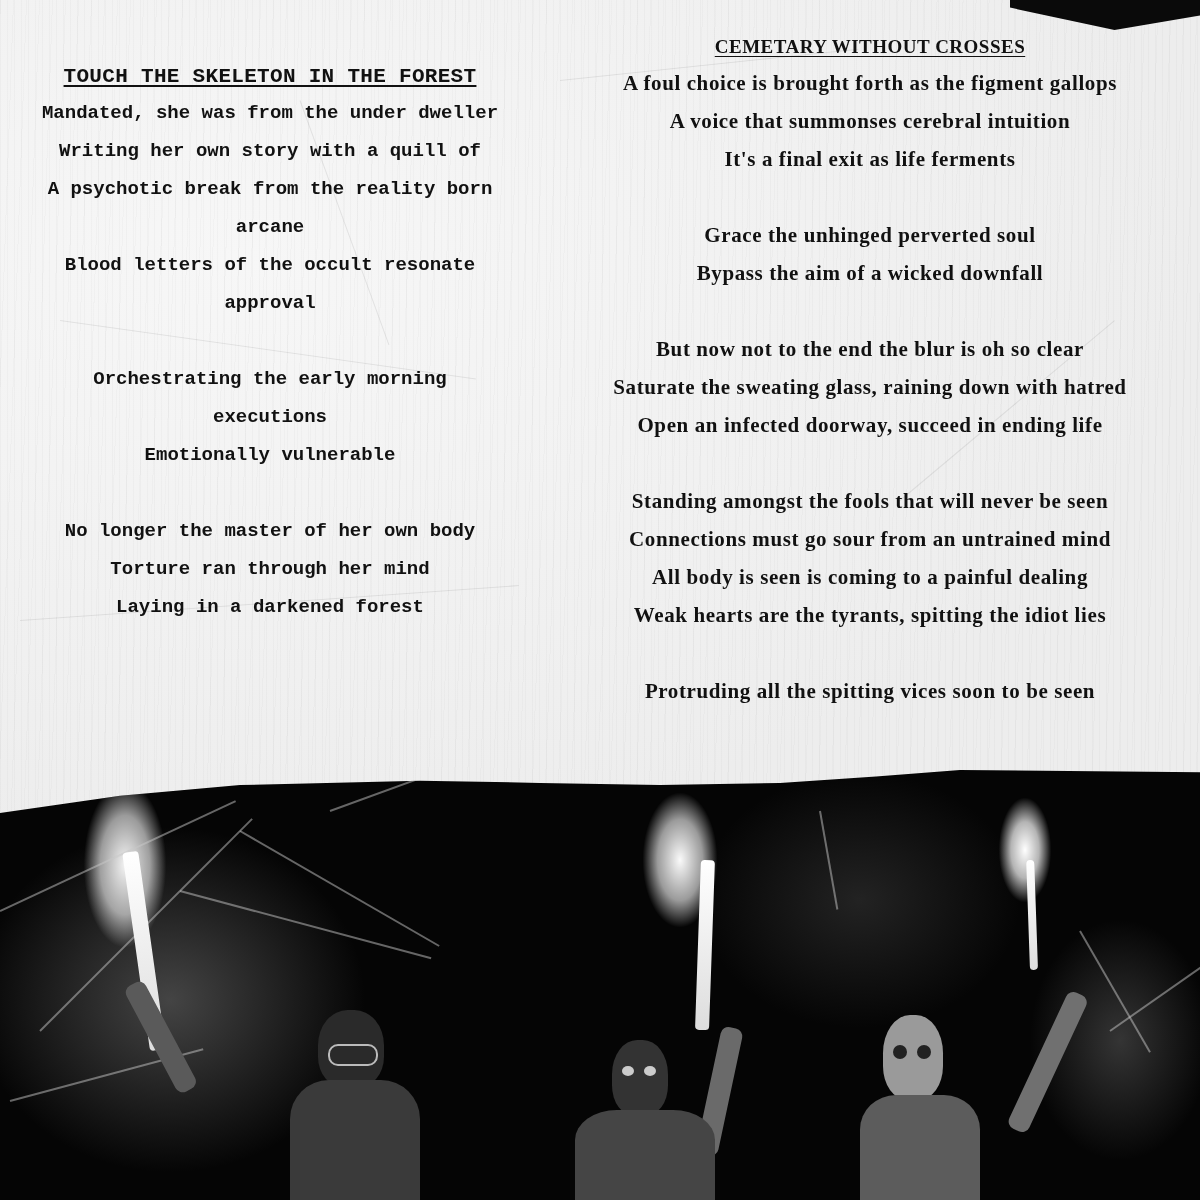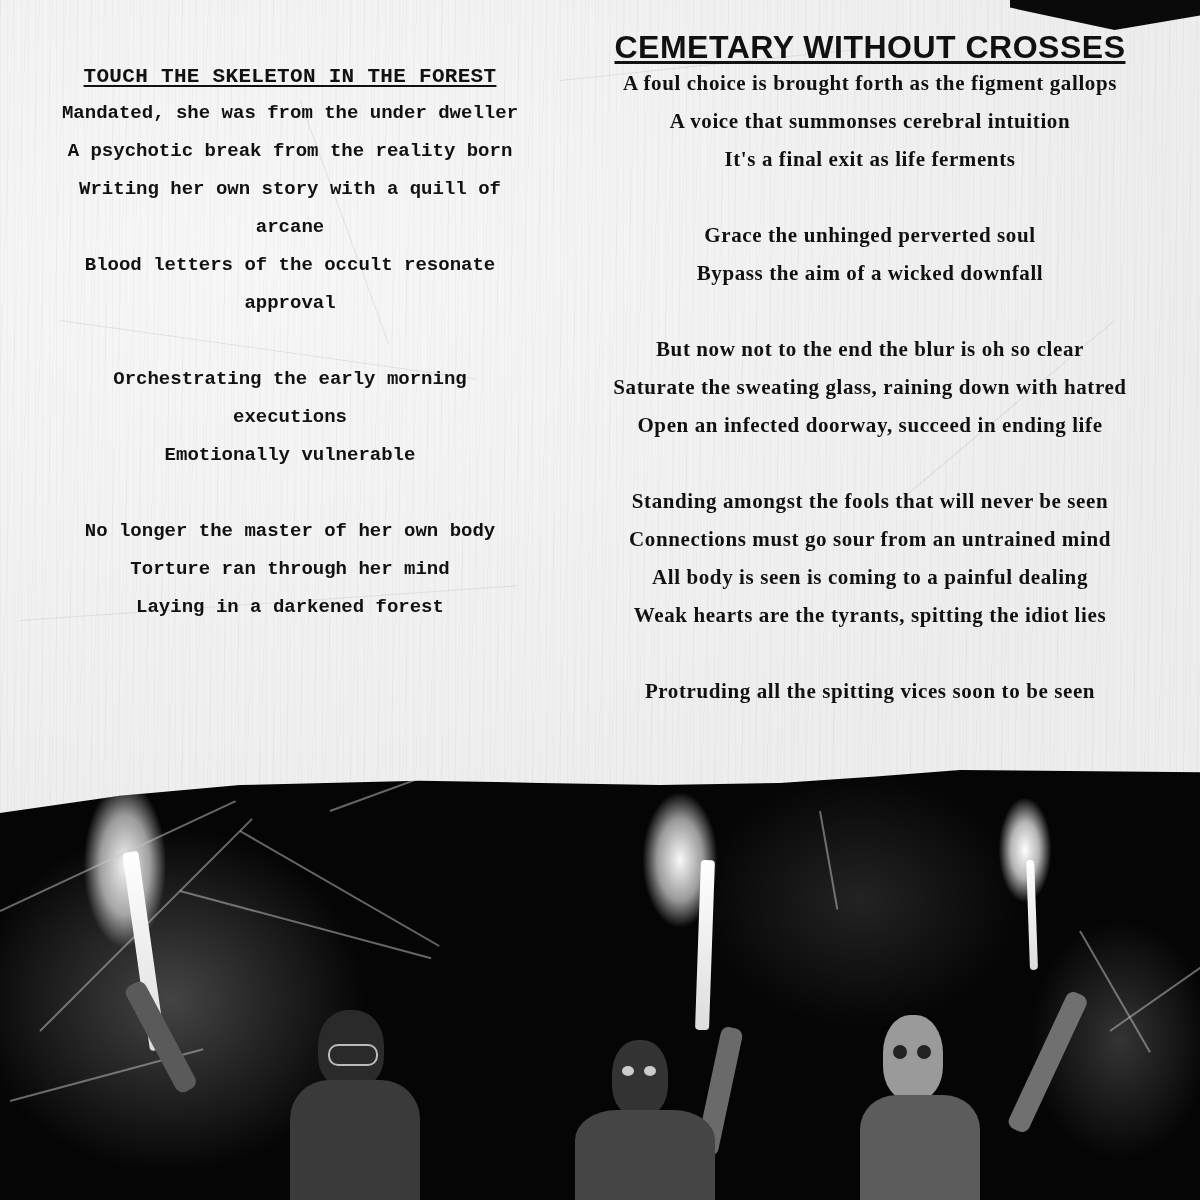--- a/index.html
+++ b/index.html
@@ -19,27 +19,27 @@
     .scratch { position: absolute; background: rgba(0,0,0,0.08); height: 1px; transform-origin: left center; }
     .top-tab {
       position: absolute; left: 1010px; top: -2px; width: 190px; height: 32px;
       background: #0a0a0a;
       clip-path: polygon(0 0, 100% 0, 100% 55%, 55% 100%, 0 30%);
     }
     .col {
       position: absolute; text-align: center; color: #111;
       font-weight: bold; font-size: 19px;
     }
-    .col-left { left: 0; width: 540px; top: 60px; margin-left: 20px; }
+    .col-left { left: 0; width: 540px; top: 60px; }
     .col-right { left: 540px; width: 660px; top: 30px; }
     .song-title {
       display: inline-block; text-decoration: underline; text-underline-offset: 3px;
       font-size: 21px; height: 34px; line-height: 34px; letter-spacing: 0.3px;
     }
-    .col-right .song-title { font-family: Liberation Sans, sans-serif; font-size: 32px; letter-spacing: 0.5px; }
+    .col-right .song-title { font-family: Liberation Serif, serif; font-size: 19px; letter-spacing: 0.5px; }
     .col-right .line { font-family: "Liberation Serif", "DejaVu Serif", serif; font-size: 21px; letter-spacing: 0.6px; text-align: center; }
     .line { height: 38px; line-height: 38px; white-space: nowrap; }
     .gap { height: 38px; }
     .photo {
       position: absolute; left: 0; top: 770px; width: 1200px; height: 430px;
       background:
         radial-gradient(ellipse 55px 110px at 125px 95px, rgba(255,255,255,0.95) 0%, rgba(255,255,255,0.6) 45%, transparent 75%),
         radial-gradient(ellipse 50px 90px at 680px 90px, rgba(255,255,255,0.98) 0%, rgba(255,255,255,0.6) 45%, transparent 75%),
         radial-gradient(ellipse 35px 70px at 1025px 80px, rgba(255,255,255,1) 0%, rgba(255,255,255,0.7) 40%, transparent 75%),
         radial-gradient(ellipse 260px 230px at 170px 230px, rgba(120,120,120,0.55) 0%, transparent 75%),
@@ -63,22 +63,22 @@
   <div class="scratch" style="left:300px;top:100px;width:260px;transform:rotate(70deg);"></div>
   <div class="scratch" style="left:560px;top:80px;width:300px;transform:rotate(-6deg);"></div>
   <div class="scratch" style="left:900px;top:500px;width:280px;transform:rotate(-40deg);"></div>
   <div class="scratch" style="left:20px;top:620px;width:500px;transform:rotate(-4deg);"></div>
   <div class="top-tab"></div>
 
   <div class="col col-left">
     <div><span class="song-title">TOUCH THE SKELETON IN THE FOREST</span></div>
     <div>
       <div class="line">Mandated, she was from the under dweller</div>
+      <div class="line">Writing her own story with a quill of</div>
       <div class="line">A psychotic break from the reality born</div>
-      <div class="line">Writing her own story with a quill of</div>
       <div class="line">arcane</div>
       <div class="line">Blood letters of the occult resonate</div>
       <div class="line">approval</div>
     </div>
     <div class="gap"></div>
     <div>
       <div class="line">Orchestrating the early morning</div>
       <div class="line">executions</div>
       <div class="line">Emotionally vulnerable</div>
     </div>

